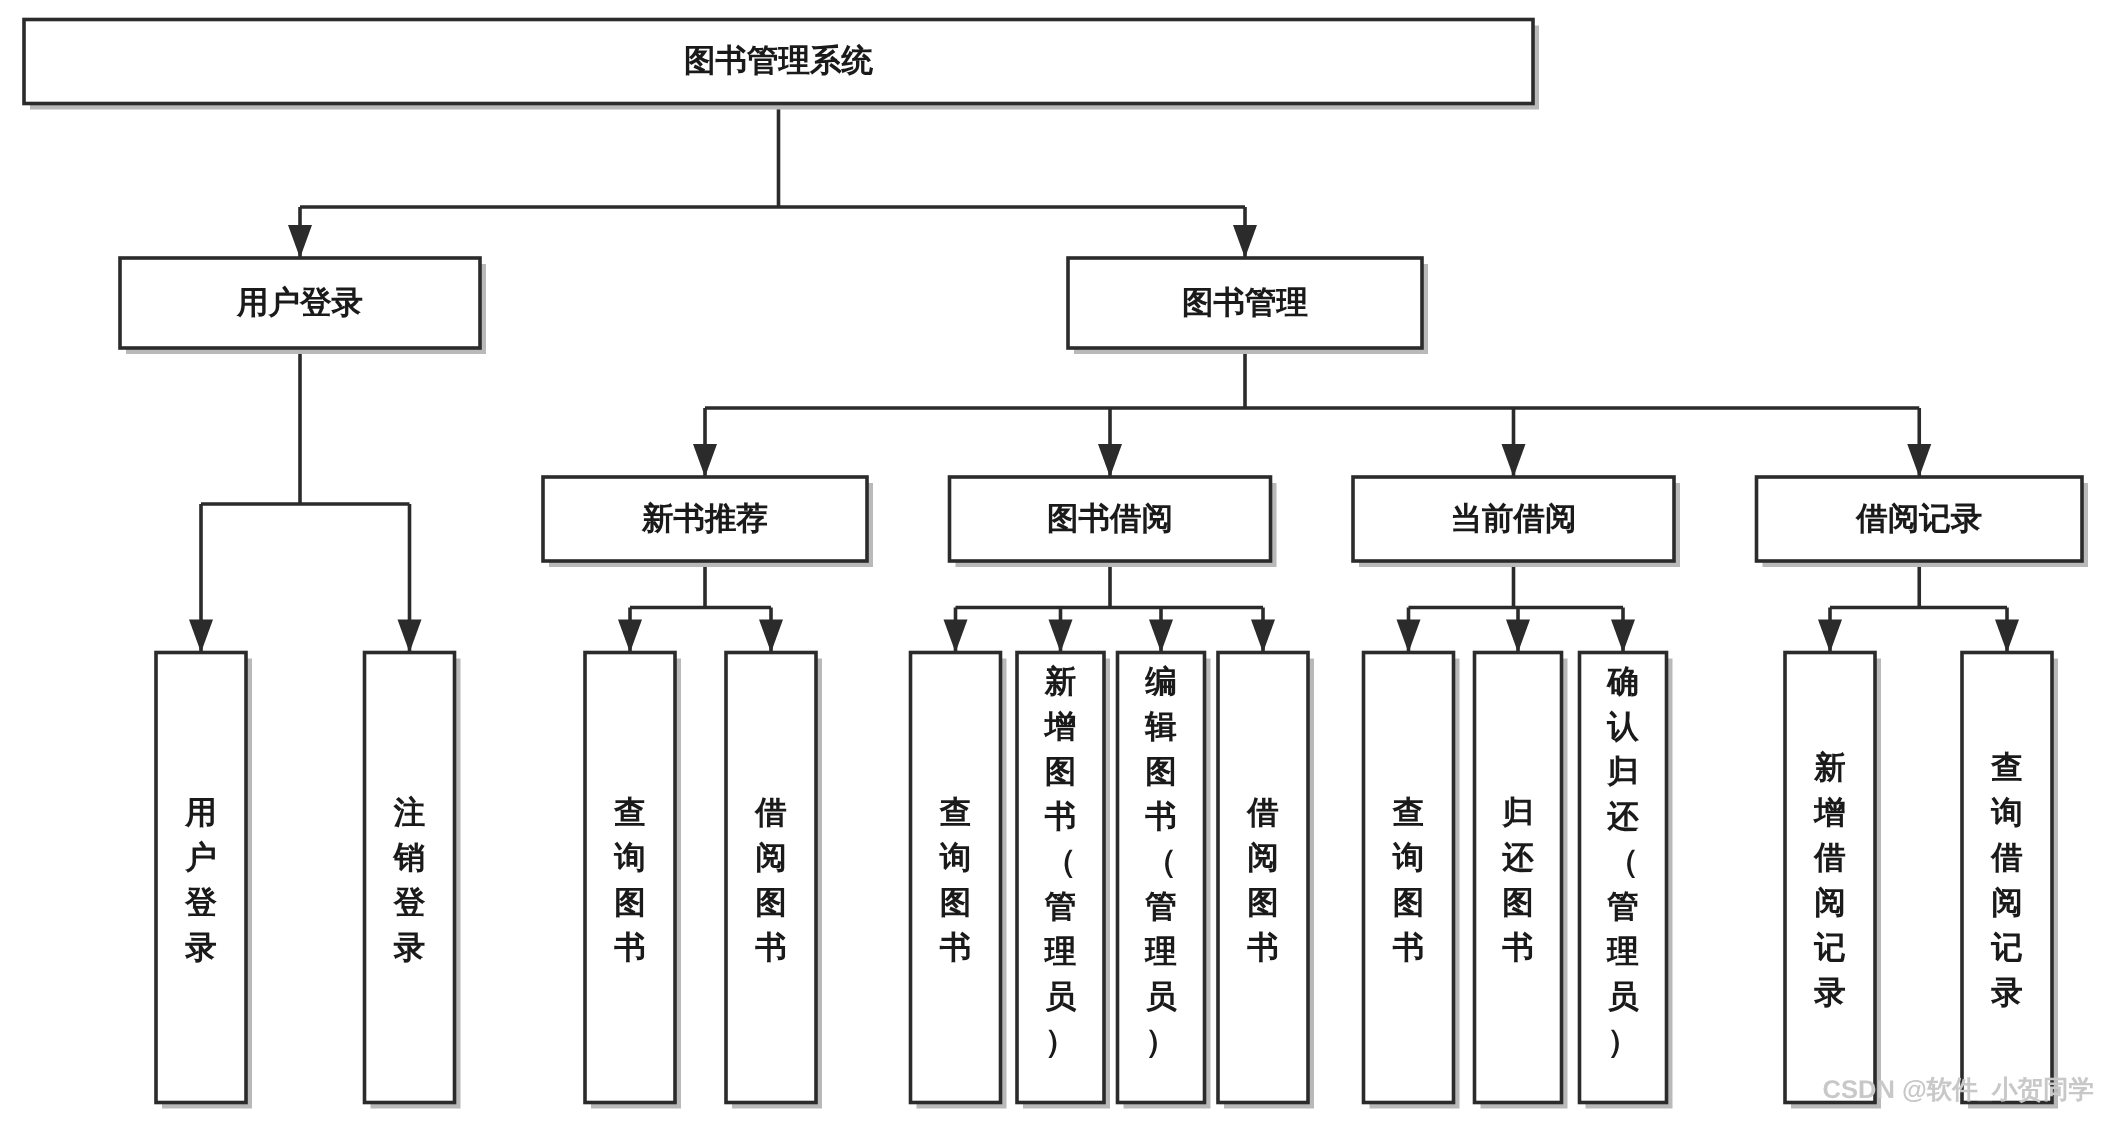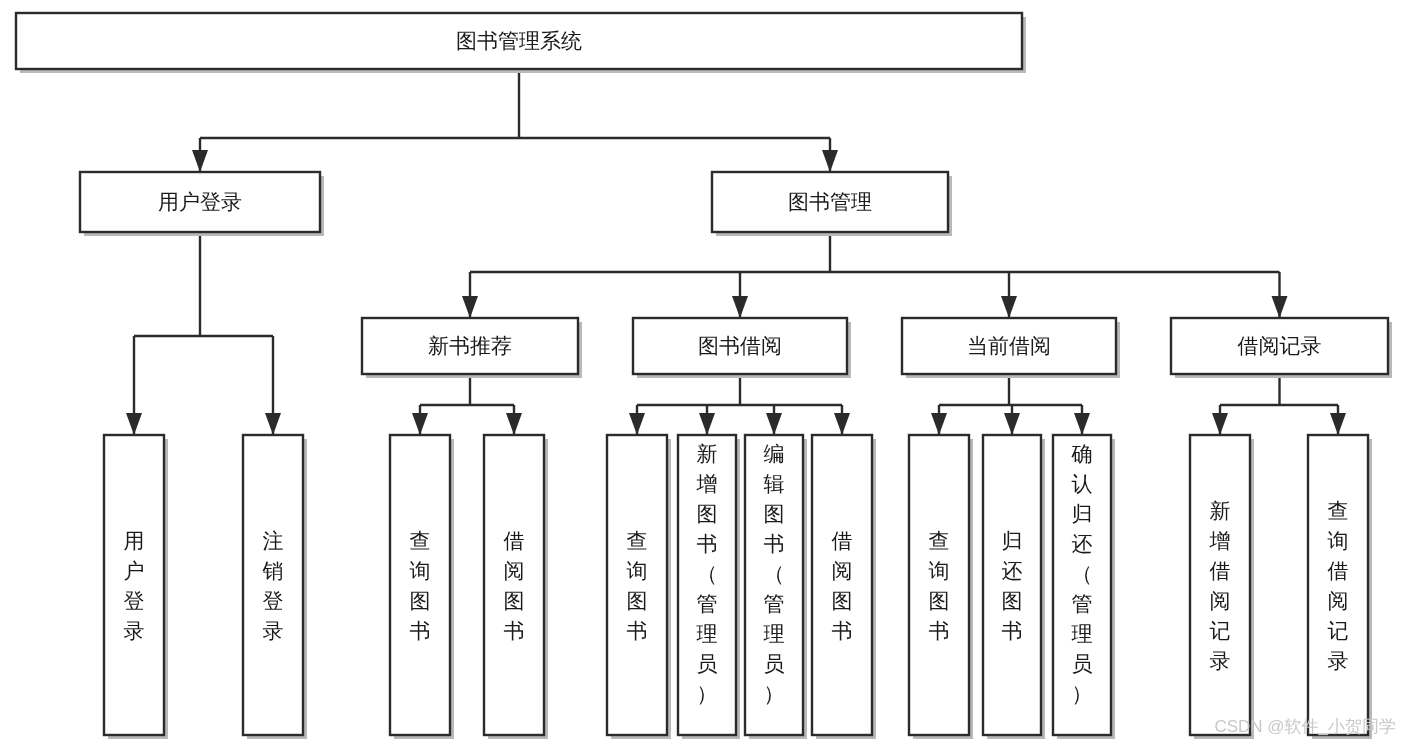--- a/index.html
+++ b/index.html
@@ -11,20 +11,21 @@
     width: 1405px;
     height: 747px;
     font-family: "Liberation Sans", sans-serif;
     overflow: hidden;
     position: relative;
   }
   #diagram-root {
     position: relative;
     width: 1389px;
     height: 747px;
+    font-weight: bold;
   }
   svg.diagram {
     position: absolute;
     top: 0;
     left: 0;
     width: 1405px;
     height: 747px;
     display: block;
   }
   .node-box {

